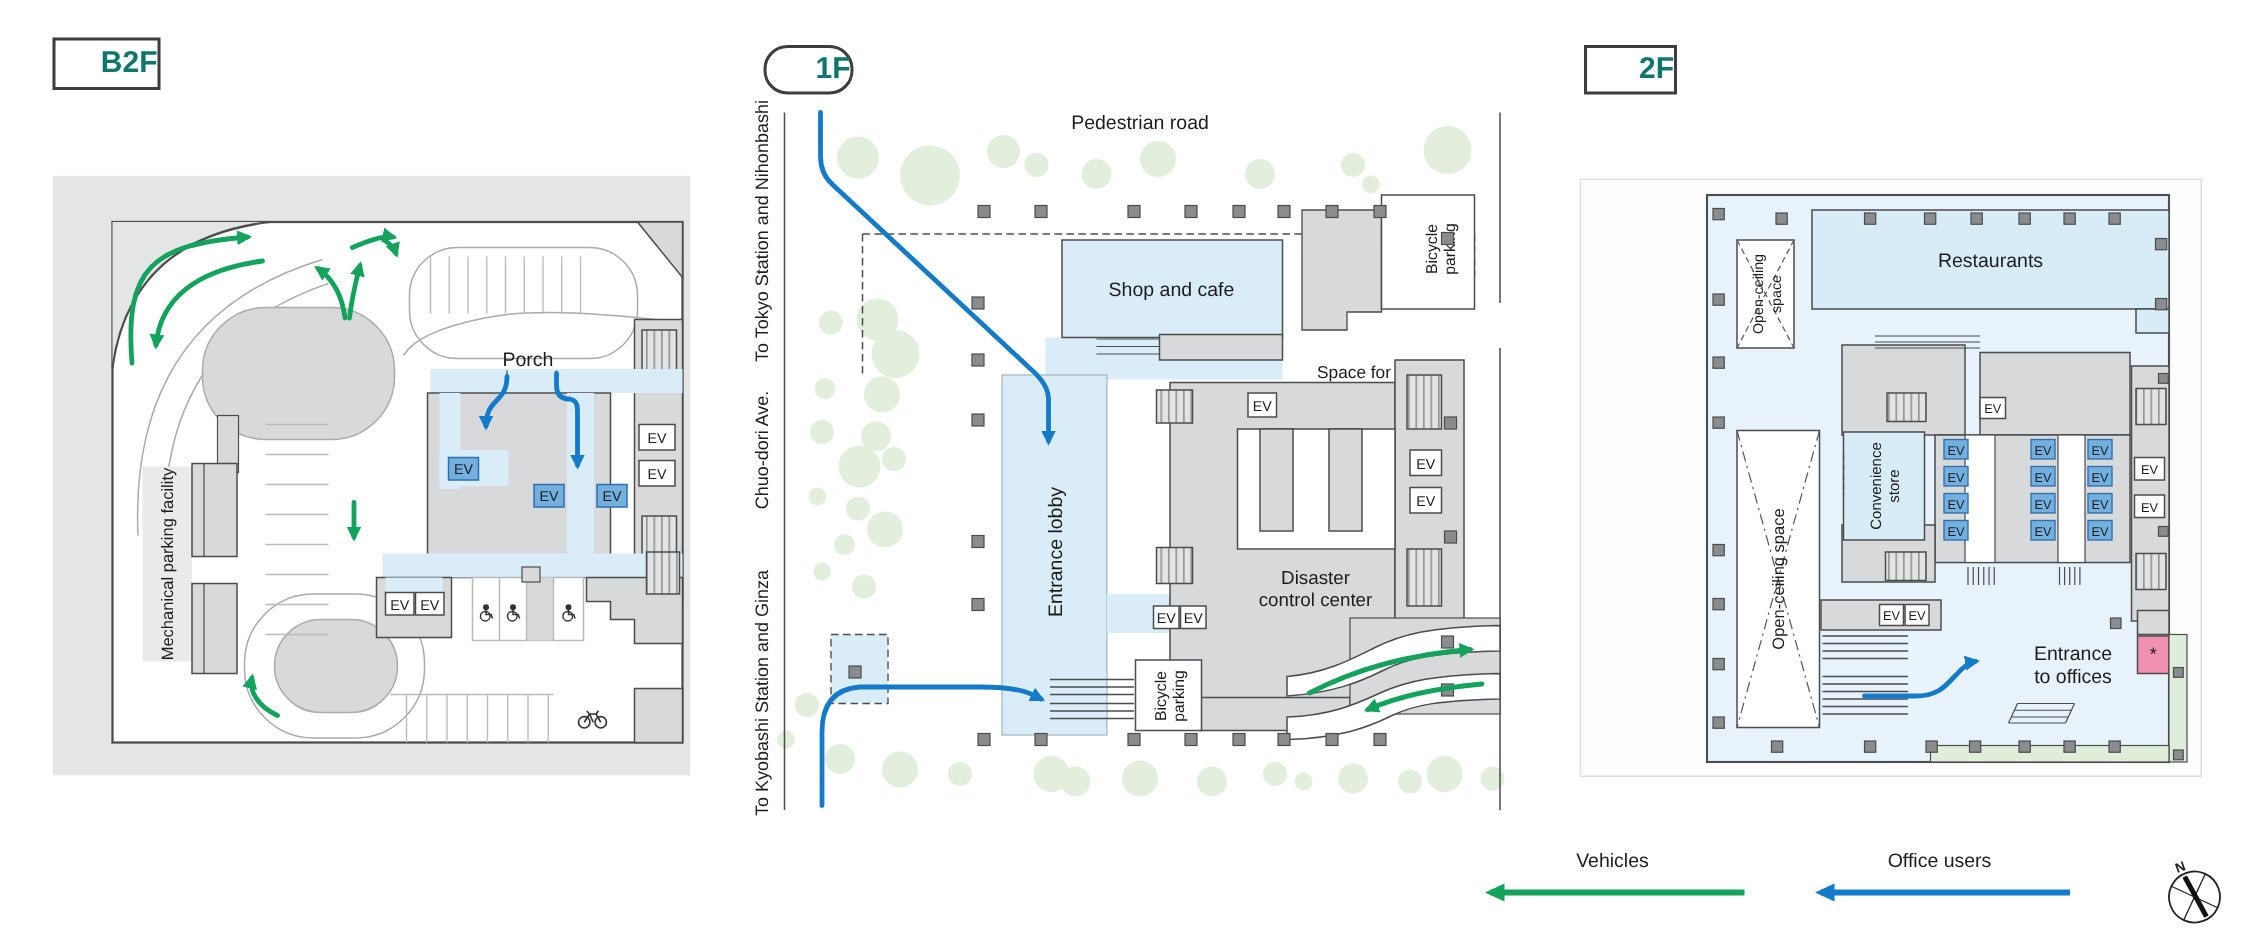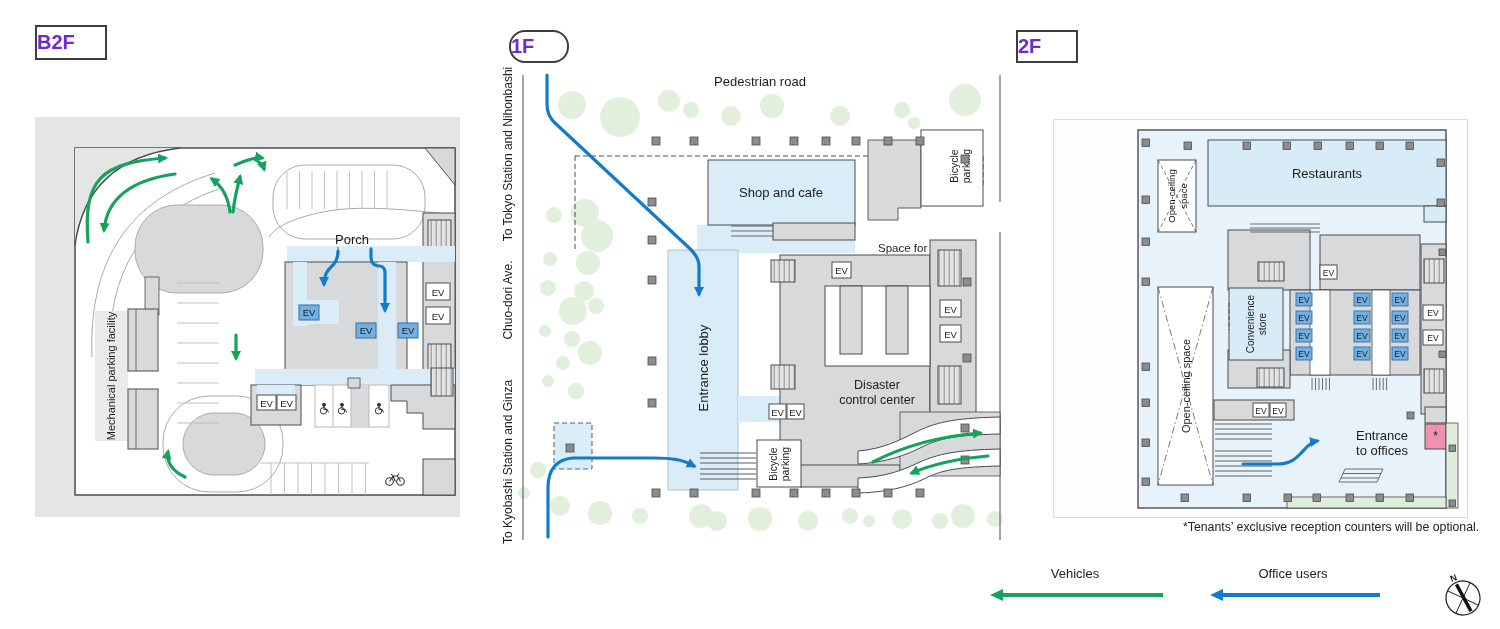--- a/index.html
+++ b/index.html
@@ -1,35 +1,35 @@
 <!DOCTYPE html>
 <html><head>
 <meta charset="utf-8">
 <style>
   html,body{margin:0;padding:0;background:#fff;}
   #stage{position:relative;width:1500px;height:629px;background:#fff;overflow:hidden;
          font-family:"Liberation Sans",sans-serif;}
-  .floor-label{position:absolute;border:2px solid #3c3d3f;background:#fff;color:#6d28d9;
-    font-weight:bold;font-size:20px;display:flex;align-items:center;justify-content:flex-start;}
+  .floor-label{position:absolute;border:2px solid #3c3d3f;background:#fff;color:#0f766e;
+    font-weight:bold;font-size:20px;display:flex;align-items:center;justify-content:flex-end;}
   .abs{position:absolute;}
   .footnote{position:absolute;font-size:12.3px;color:#222;white-space:nowrap;}
   svg text{font-family:"Liberation Sans",sans-serif;fill:#1c1c1c;}
 </style>
 </head>
 <body>
 
 <div id="stage">
 
   <div class="floor-label" style="left:35px;top:25px;width:68px;height:31px;">
       <span>B2F</span>
     </div>
   <div class="floor-label" style="left:509px;top:30px;width:56px;height:29px;border-radius:16px;">
       <span>1F</span>
     </div>
-  <div class="floor-label" style="left:1016px;top:30px;width:58px;height:29px;">
+  <div class="floor-label" style="left:1056px;top:30px;width:58px;height:29px;">
       <span>2F</span>
     </div>
 
   <svg class="abs" style="left:35px;top:117px;" width="425" height="400" viewBox="0 0 425 400">
     <defs>
       <pattern id="hb1" width="5" height="10" patternUnits="userSpaceOnUse">
         <rect width="5" height="10" fill="#e2e3e4"></rect>
           <path d="M1.2,0 V10" stroke="#8a8c8d" stroke-width="1"></path>
       </pattern>
       <marker id="m-g1" markerUnits="userSpaceOnUse" markerWidth="14" markerHeight="14" refX="7" refY="5" orient="auto">
@@ -505,21 +505,20 @@
       <rect x="231" y="375" width="7.5" height="7.5"></rect>
         <rect x="260" y="375" width="7.5" height="7.5"></rect>
       <rect x="293" y="375" width="7.5" height="7.5"></rect>
         <rect x="323" y="375" width="7.5" height="7.5"></rect>
       <rect x="353" y="375" width="7.5" height="7.5"></rect>
       <rect x="396" y="326" width="6.5" height="6.5"></rect>
         <rect x="396" y="381" width="6.5" height="6.5"></rect>
     </g>
   </svg>
 
-  <div class="footnote" style="left:1183px;top:520px;">*Tenants’ exclusive reception counters will be optional.</div>
 
   <svg class="abs" style="left:940px;top:555px;" width="560" height="74" viewBox="0 0 560 74">
     <defs>
       <marker id="m-g4" markerUnits="userSpaceOnUse" markerWidth="16" markerHeight="16" refX="9" refY="6" orient="auto">
         <path d="M0,0 L13,6 L0,12 Z" fill="#13a35c"></path>
         </marker>
       <marker id="m-b4" markerUnits="userSpaceOnUse" markerWidth="16" markerHeight="16" refX="9" refY="6" orient="auto">
         <path d="M0,0 L13,6 L0,12 Z" fill="#137bc9"></path>
         </marker>
     </defs>

